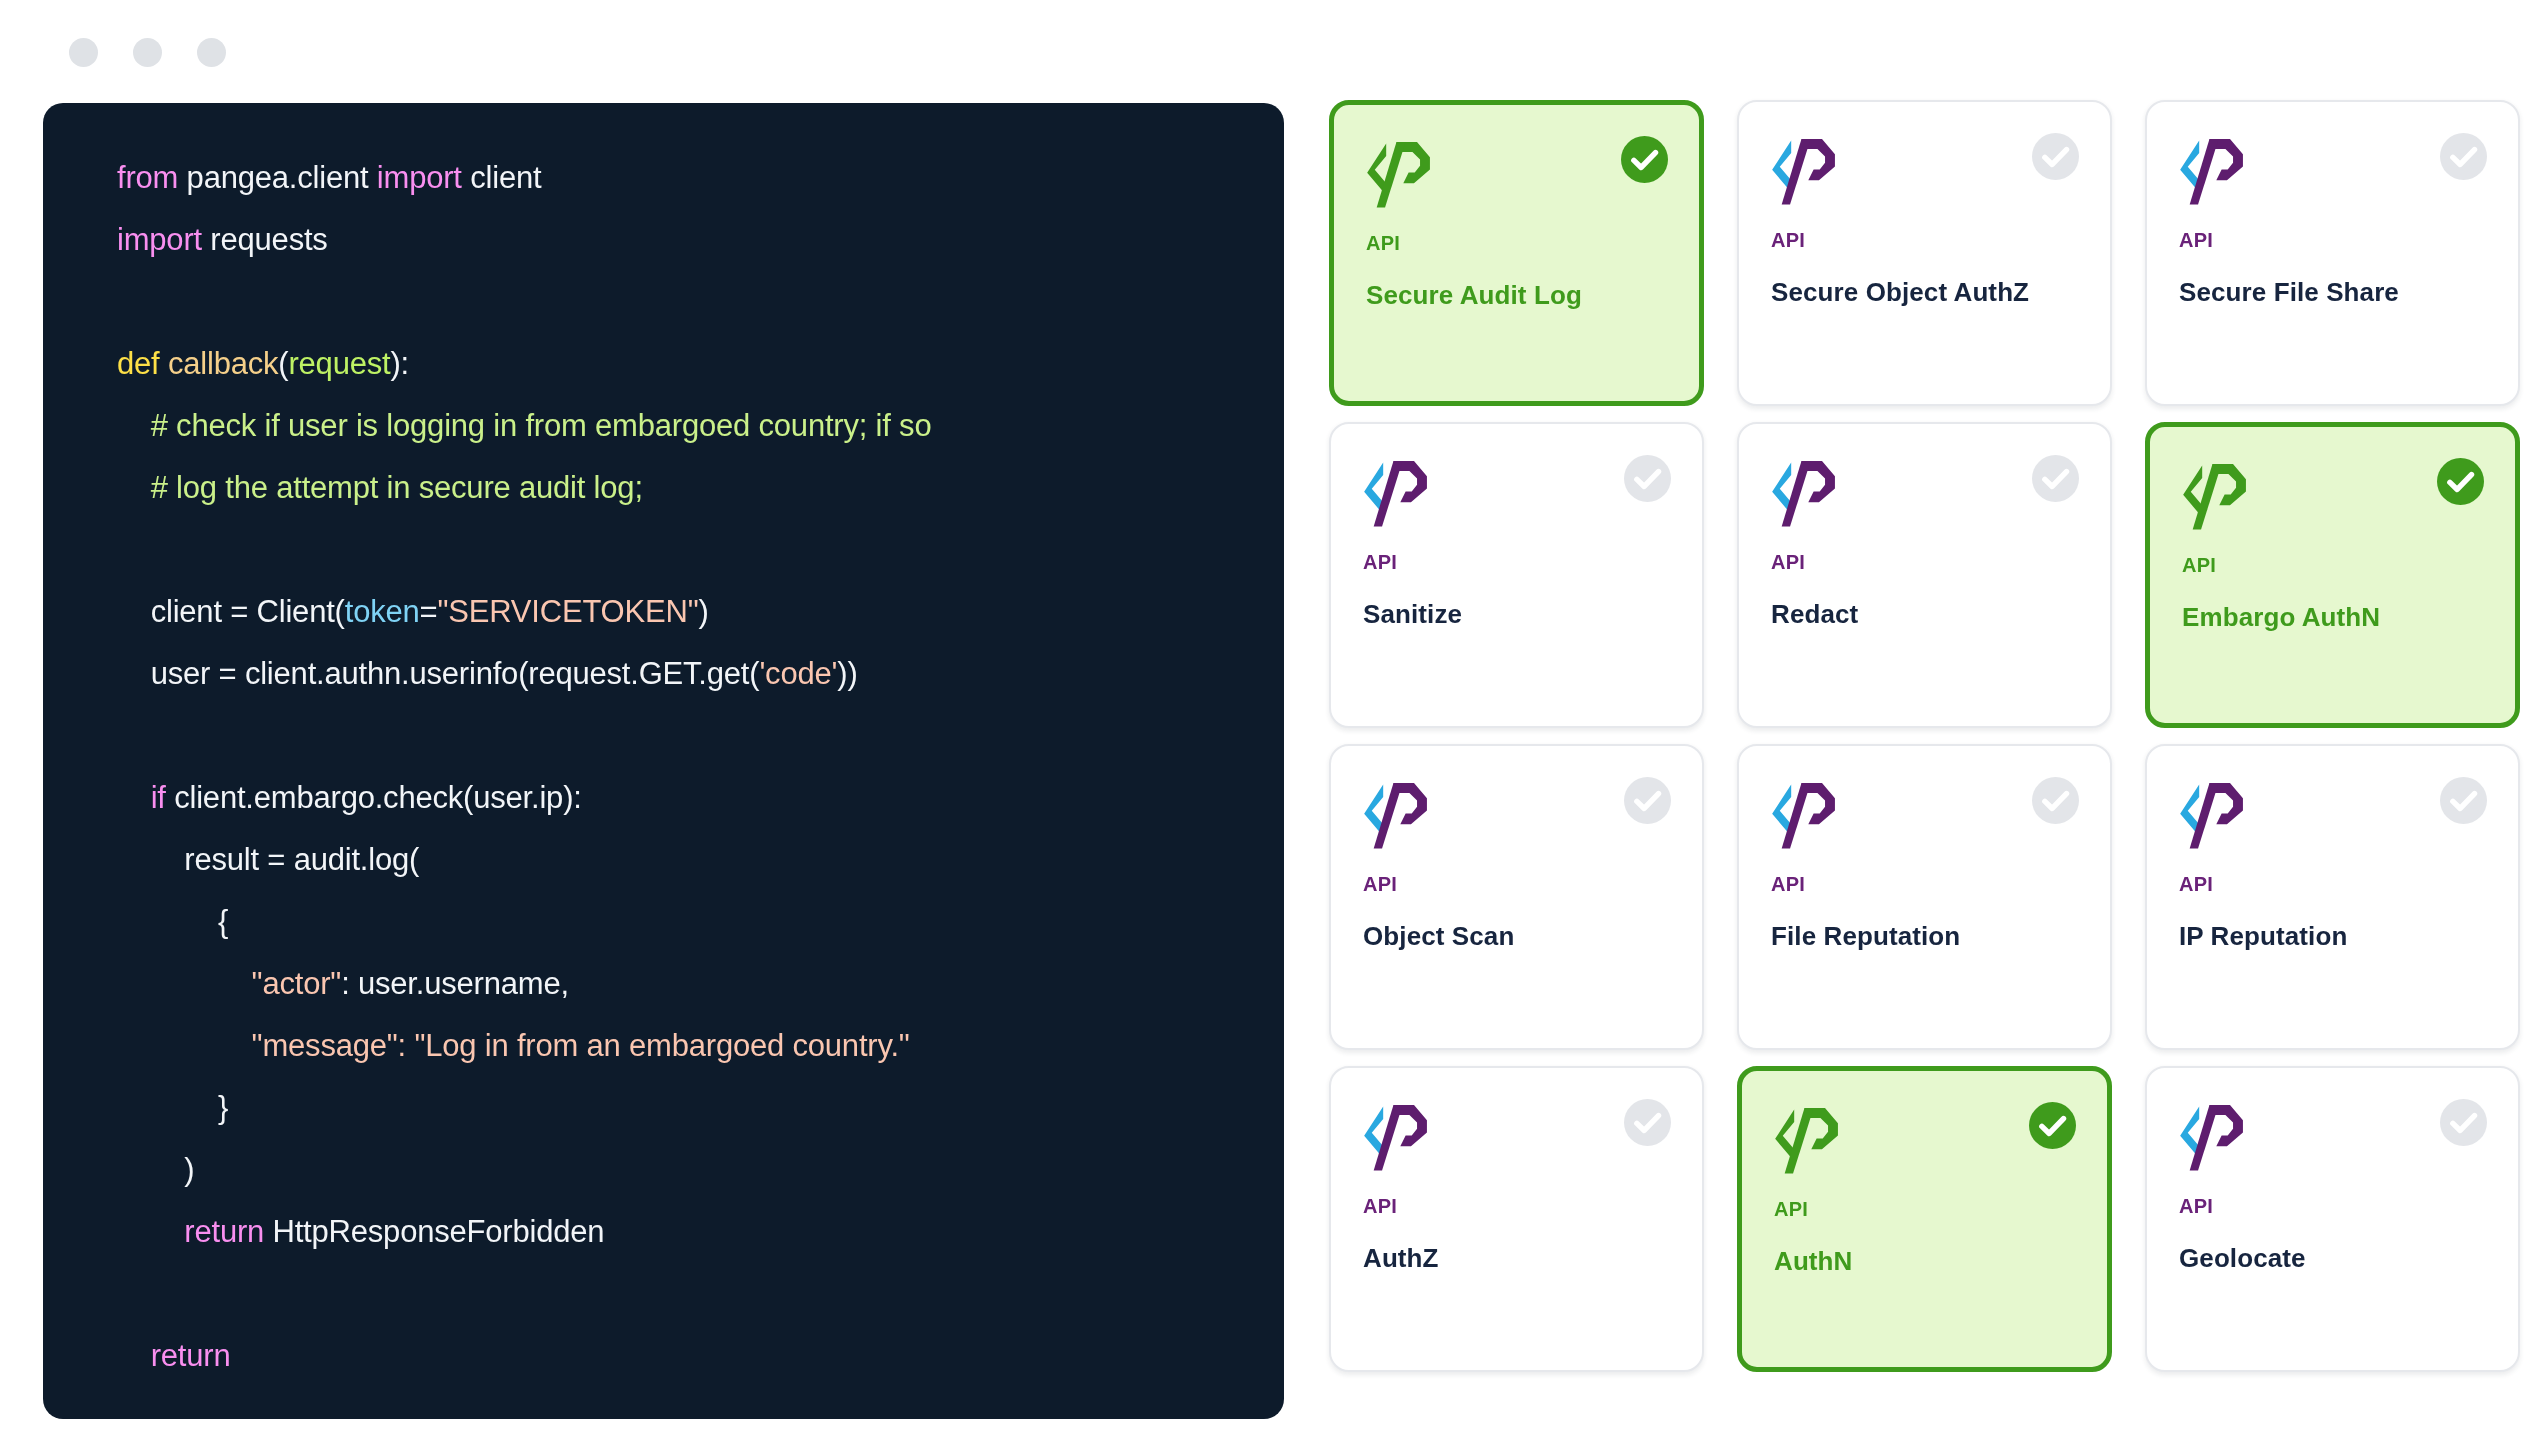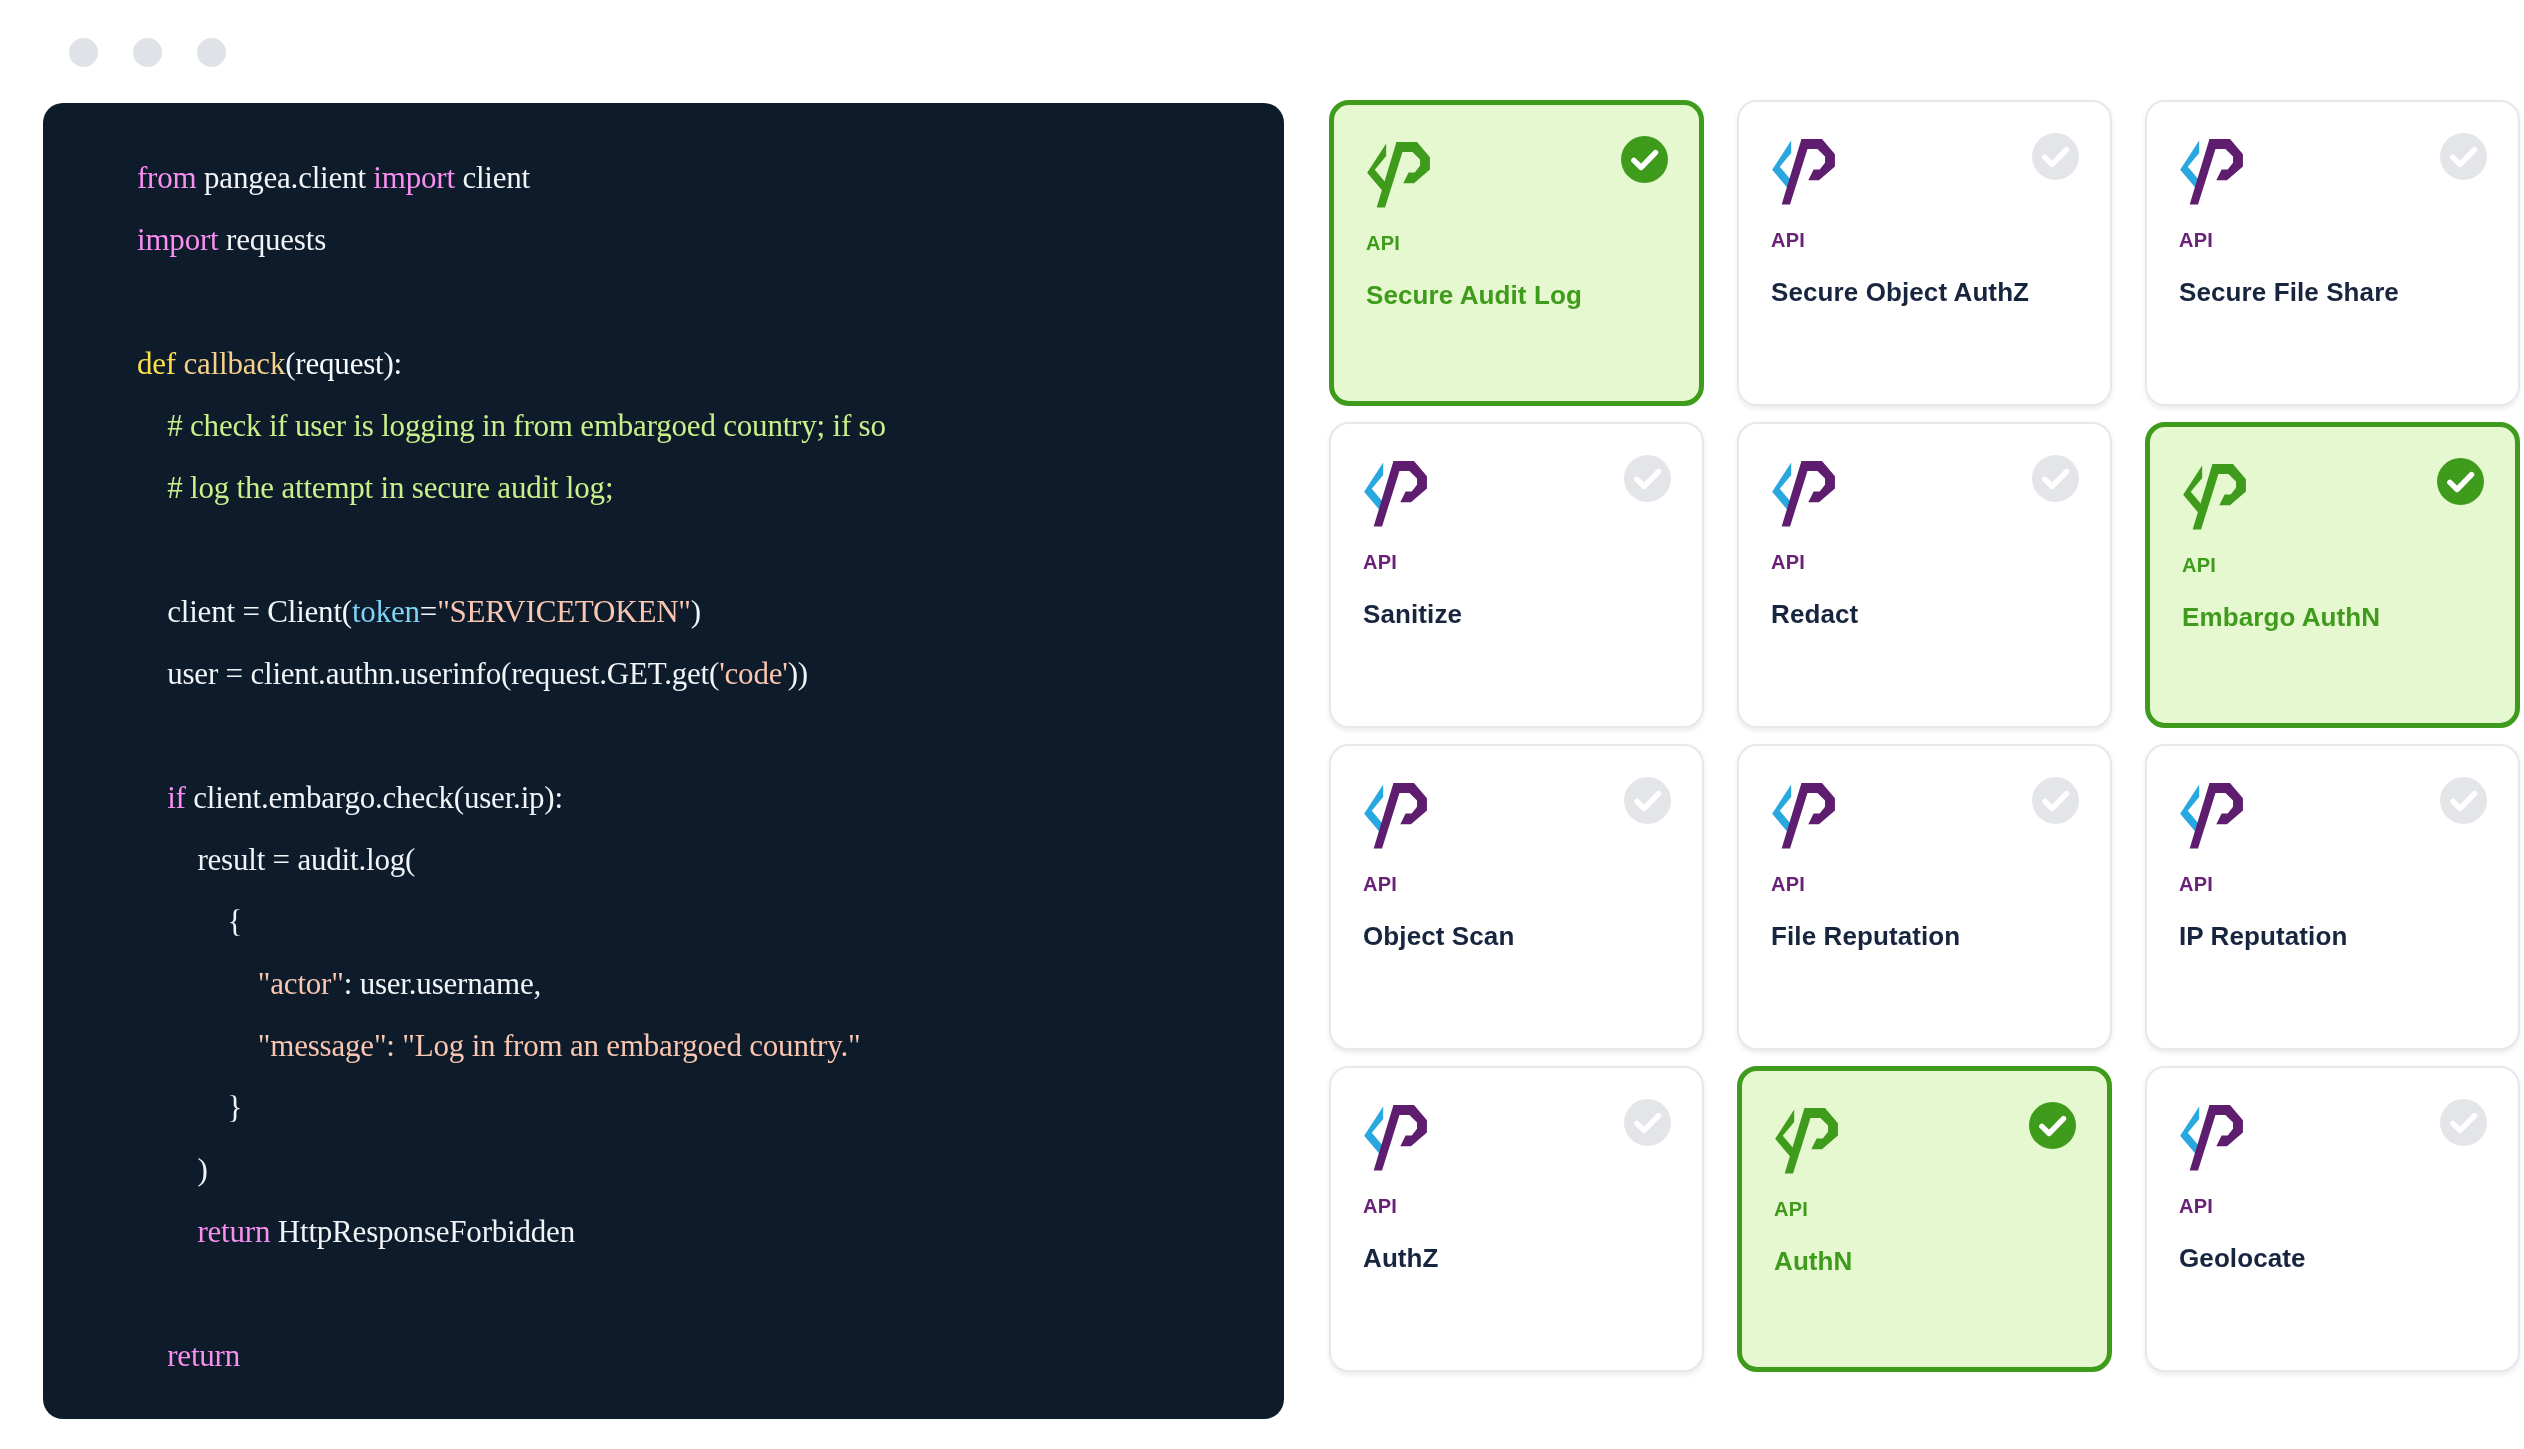--- a/index.html
+++ b/index.html
@@ -41,33 +41,33 @@
     left: 43px;
     top: 103px;
     width: 1241px;
     height: 1316px;
     background: #0d1b2b;
     border-radius: 20px;
     overflow: hidden;
     padding: 44px 0 0 0;
   }
   .code-inner {
-    padding-left: 94px;
-    font-family: Liberation Serif, serif;
+    padding-left: 74px;
+    font-family: Liberation Sans, sans-serif;
     font-size: 31px;
     line-height: 62px;
     white-space: pre;
     color: #f2f5f8;
     letter-spacing: -0.2px;
   }
   .code-line { height: 62px; }
   .kw   { color: #f98ff0; }          
   .kwb  { color: #fde047; }          
   .fn   { color: #f5d08a; }          
-  .par  { color: #ffffff; }          
+  .par  { color: #bef264; }          
   .arg  { color: #7fd3f5; }          
   .cm   { color: #caf08a; }          
   .st   { color: #fac6b0; }          
   .pl   { color: #f2f5f8; }          
 
   
   .grid {
     position: absolute;
     left: 1329px;
     top: 100px;

